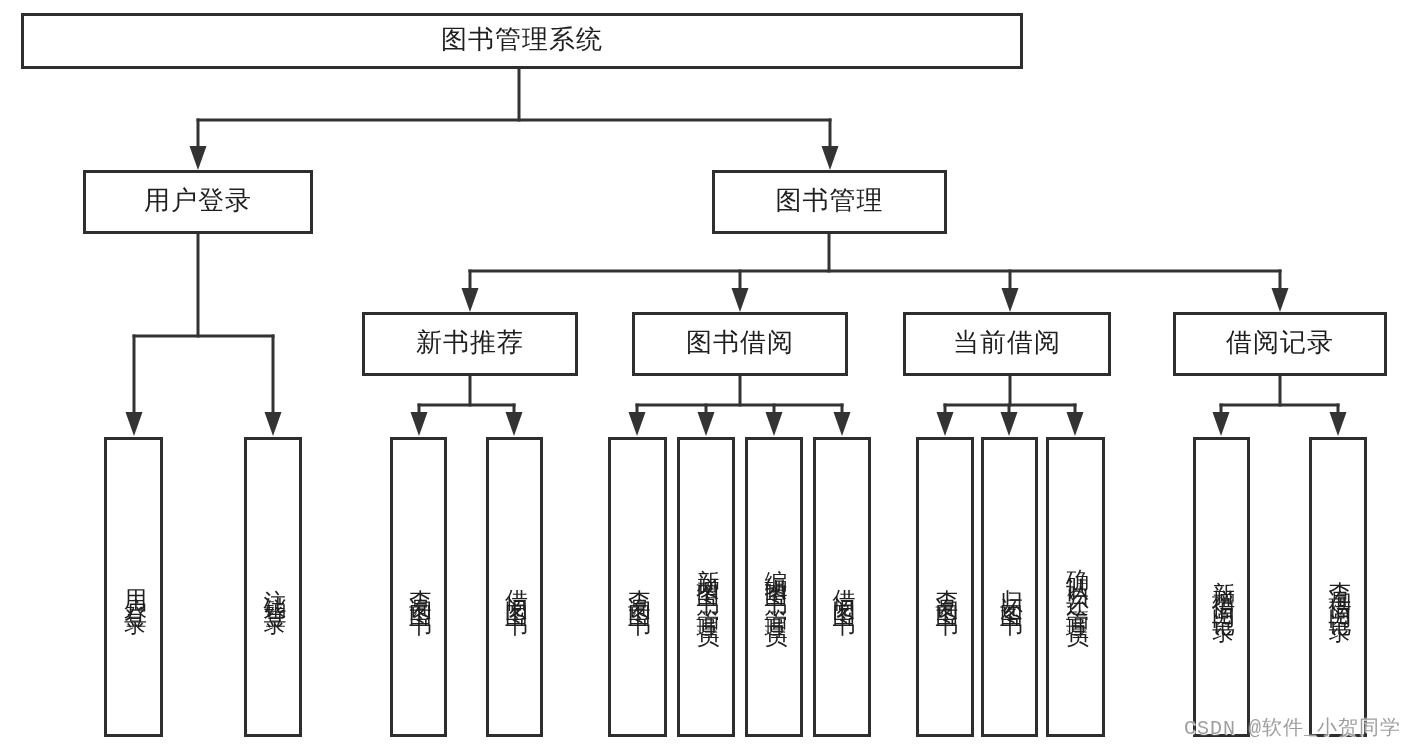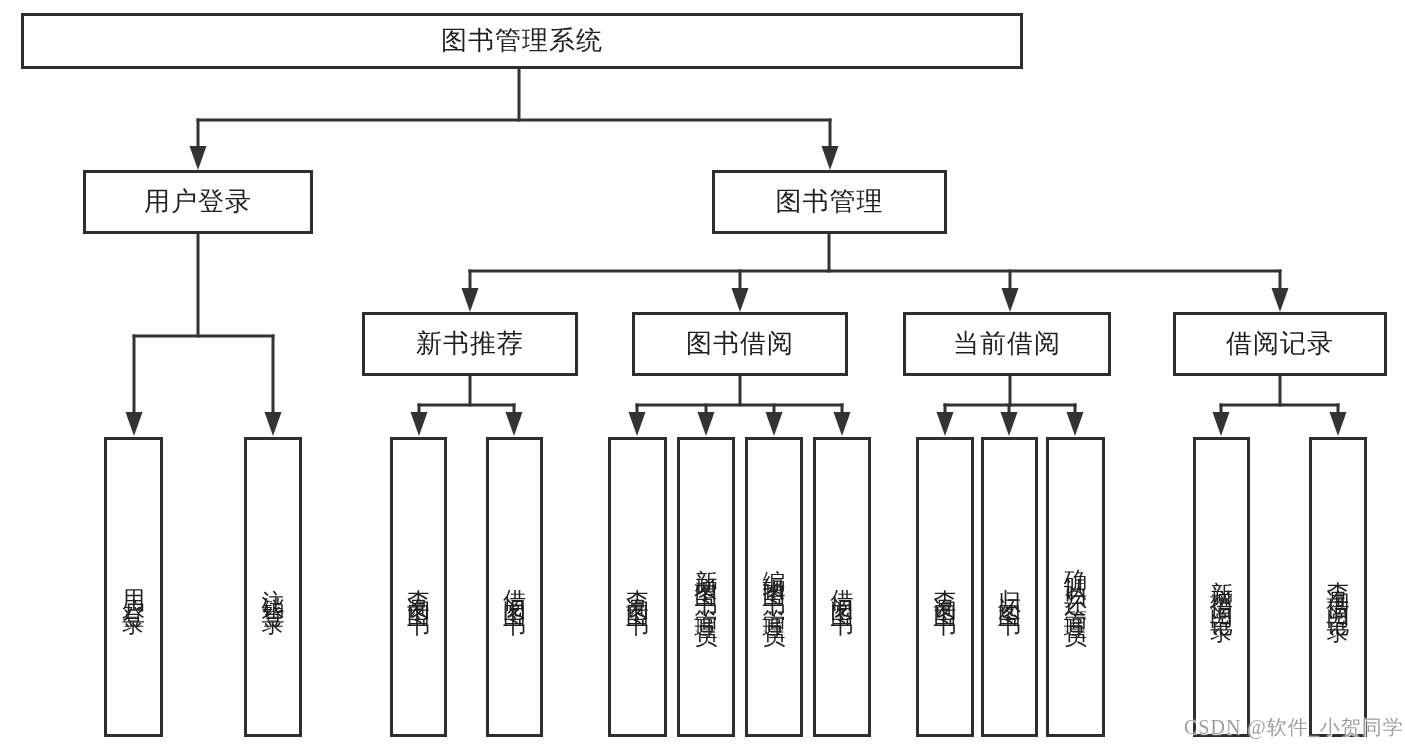--- a/index.html
+++ b/index.html
@@ -6,21 +6,21 @@
     margin: 0;
     padding: 0;
     background: #ffffff;
   }
   #canvas {
     position: relative;
     width: 1405px;
     height: 747px;
     background: #ffffff;
     overflow: hidden;
-    font-family: Liberation Serif, serif;
+    font-family: Liberation Mono, monospace;
     color: #1f1f1f;
   }
   #connectors {
     position: absolute;
     left: 0; top: 0;
     width: 1405px;
     height: 747px;
     z-index: 1;
   }
   #connectors path.l {

